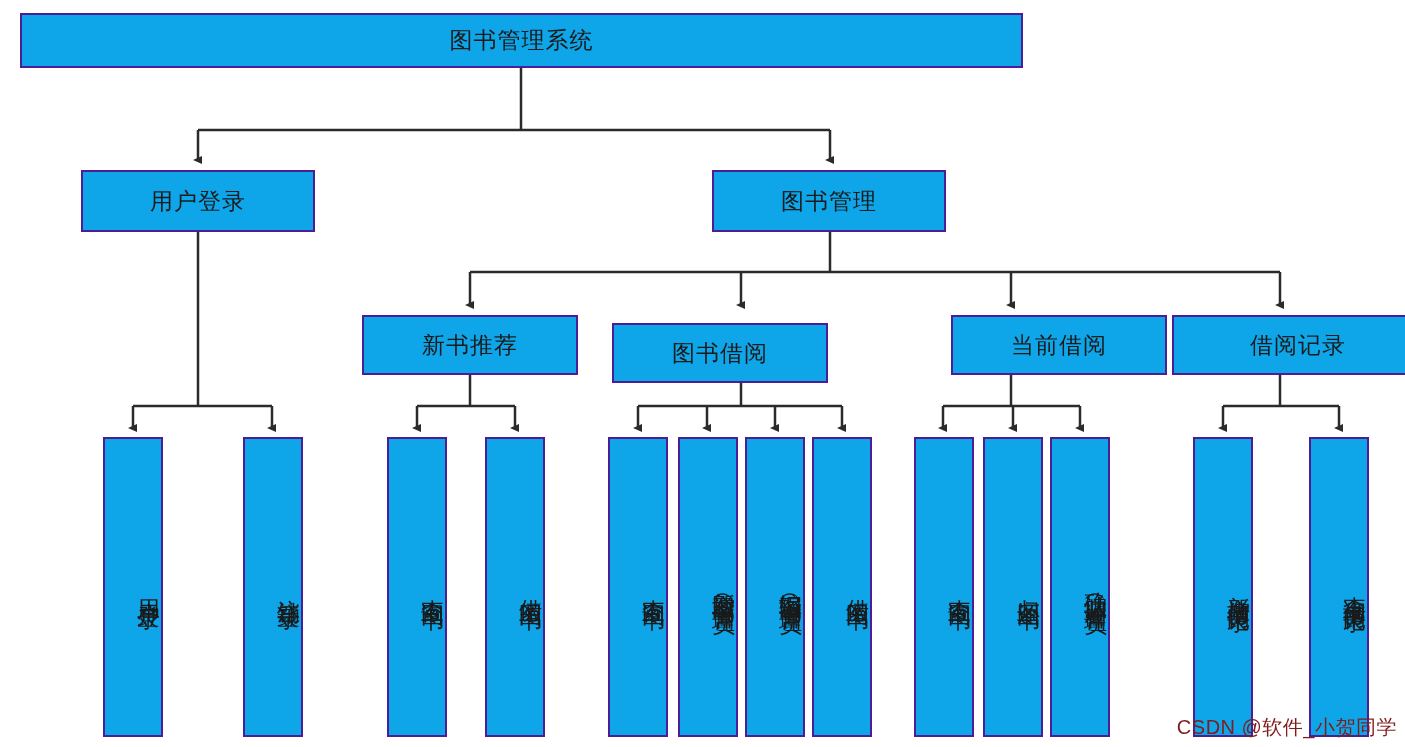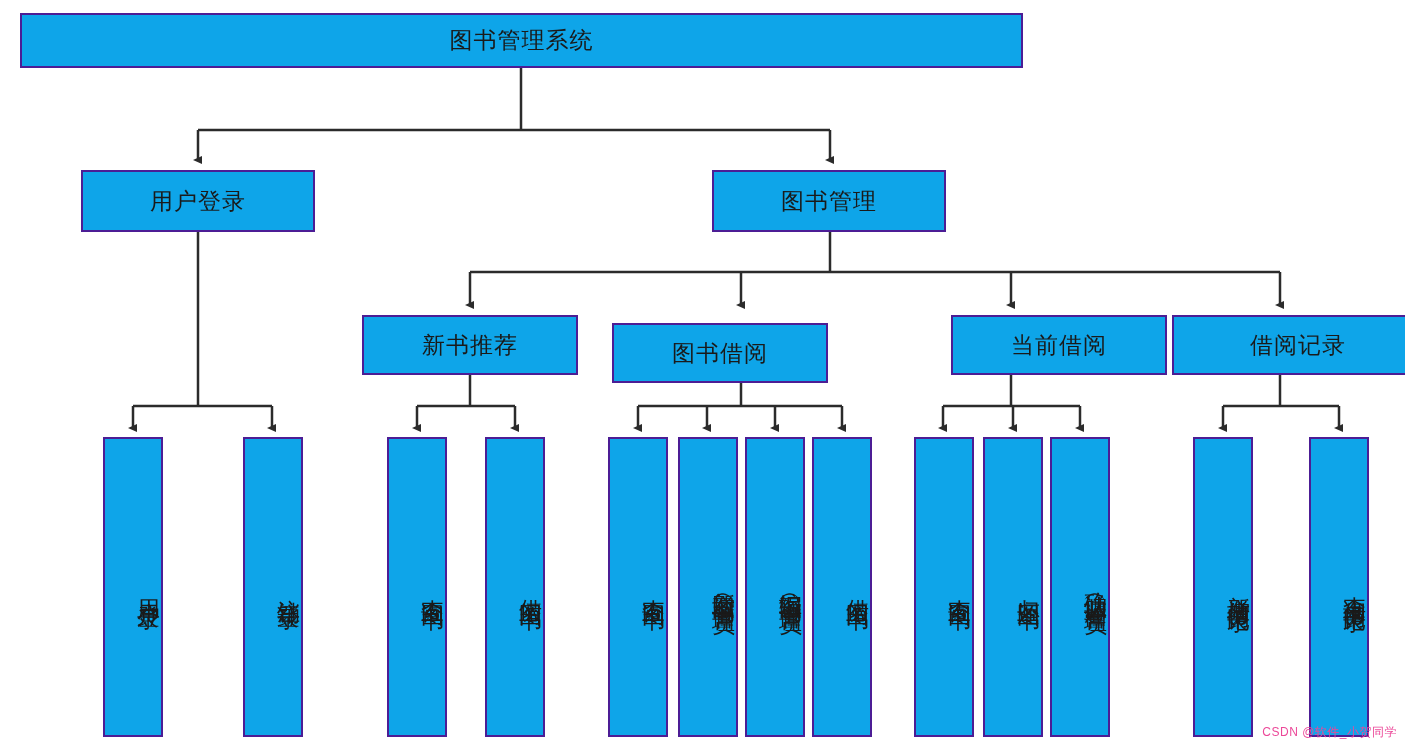--- a/index.html
+++ b/index.html
@@ -55,22 +55,22 @@
     white-space: pre-line;
   }
   .node.v .lbl {
     writing-mode: vertical-rl;
     text-orientation: upright;
   }
   #watermark {
     position: absolute;
     right: 8px;
     bottom: 6px;
-    font-size: 12px;
-    color: #ec4899;
+    font-size: 20px;
+    color: #7f1d1d;
     letter-spacing: 0.5px;
     white-space: nowrap;
   }
 </style>
 </head>
 <body>
 
 <div id="canvas">
 
   <svg class="edges" viewBox="0 0 1405 747" width="1405" height="747">

